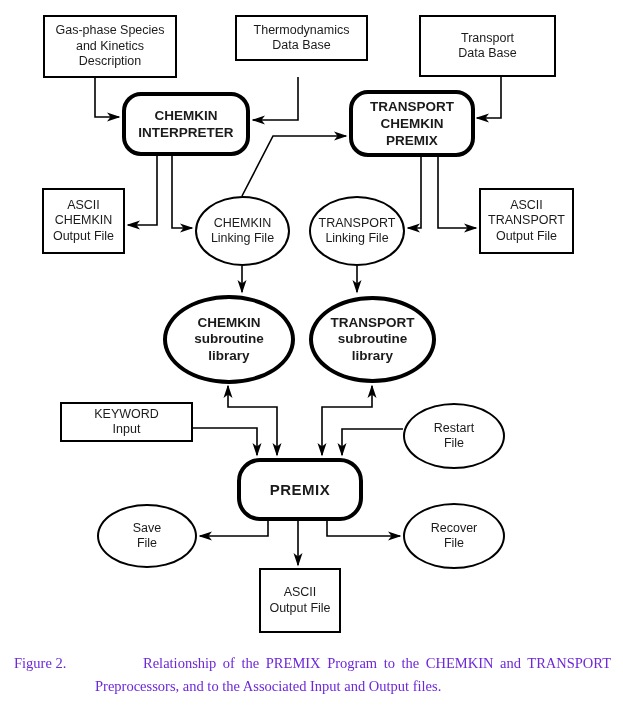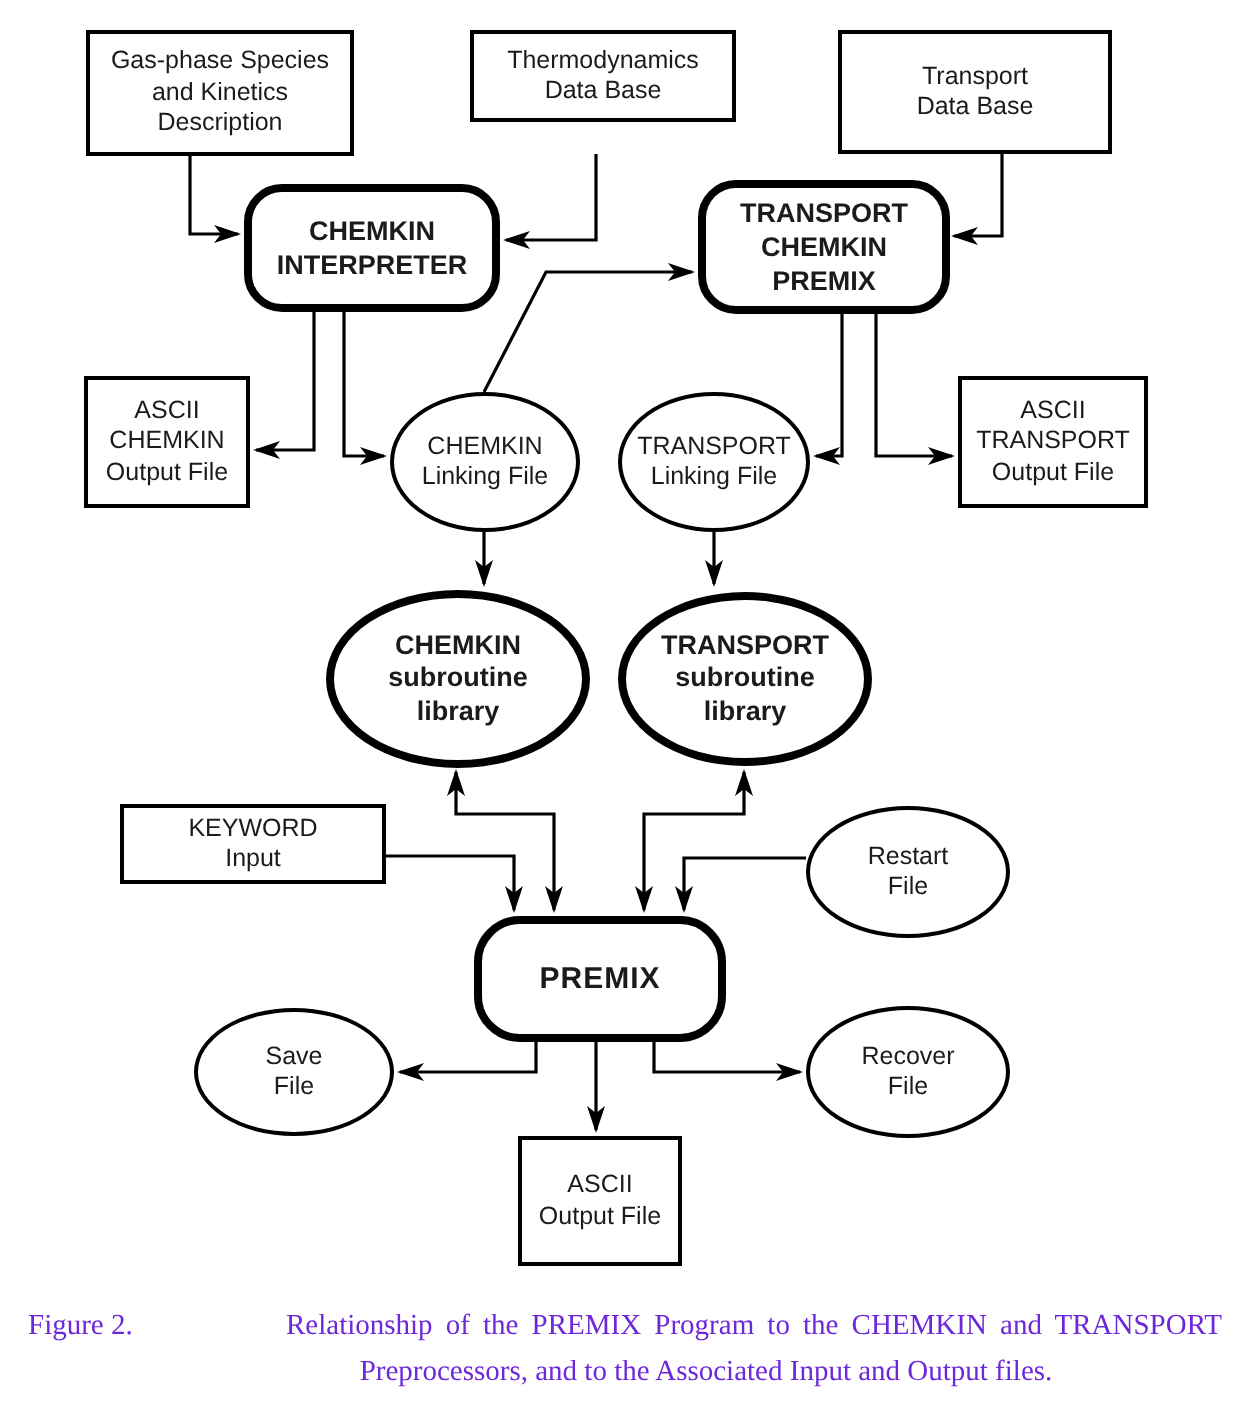--- a/index.html
+++ b/index.html
@@ -22,21 +22,21 @@
   .ell  { border:2px solid #000; border-radius:50%; }
   .lib  { border:4px solid #000; border-radius:50%; font-weight:bold; font-size:13.5px; line-height:16.5px; }
   .caption {
     position:absolute; left:14px; top:652px; width:597px;
     display:flex; color:#6d28d9;
     font-family:"Liberation Serif", serif; font-weight:normal; font-size:14.5px; line-height:23px;
   }
   .cap-label { width:66px; flex:none; }
   .cap-body  { margin-left:15px; flex:1; }
   .cap-line1 { text-align:justify; text-align-last:justify;margin-left:48px; }
-  .cap-line2 { text-align:center; }
+  .cap-line2 { text-align:left; }
 </style>
 </head>
 <body>
 
 <div class="page">
 
   <svg class="wires" width="623" height="648" viewBox="0 0 623 648">
     <defs>
       <marker id="ae" viewBox="0 0 14 10" refX="12.5" refY="5" markerWidth="14" markerHeight="10" orient="auto" markerUnits="userSpaceOnUse">
         <path d="M0.5,0.5 L14,5 L0.5,9.5 L4,5 Z" fill="#000"></path>

